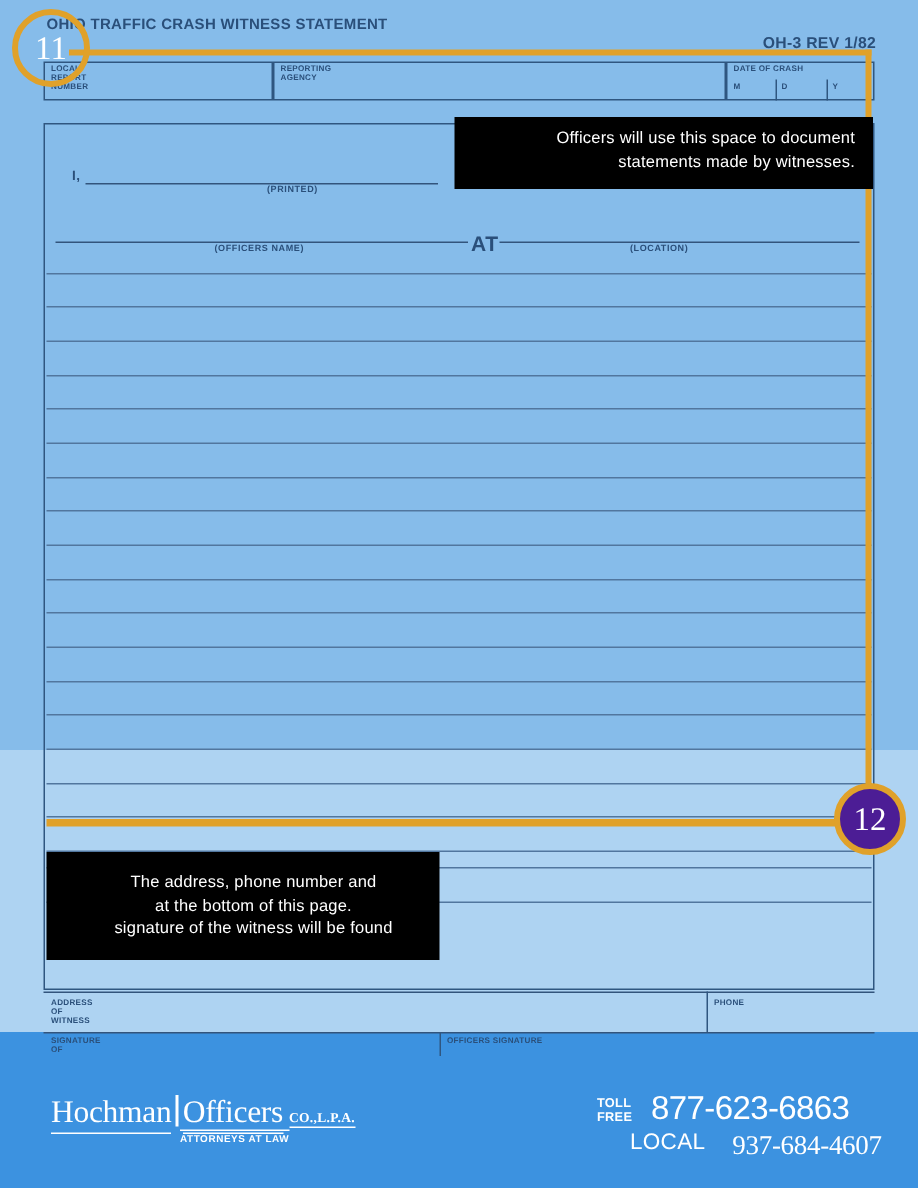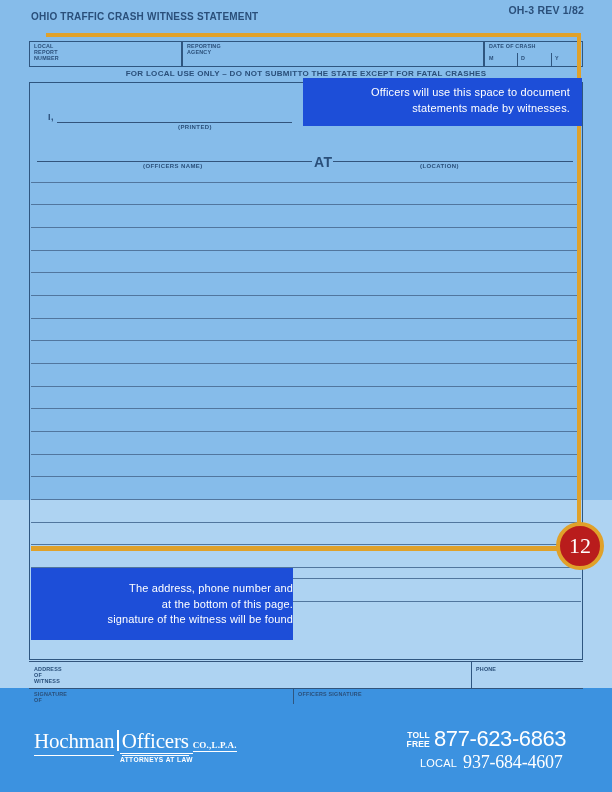--- a/index.html
+++ b/index.html
@@ -16,21 +16,21 @@
   .band-footer{position:absolute;left:0;top:688px;width:612px;height:104px;background:#3c92e0;}
 
   
   .form{position:absolute;left:0;top:0;width:612px;height:690px;}
   .form-title{
     position:absolute;left:31px;top:11px;
     font-size:10px;font-weight:bold;letter-spacing:.2px;
     color:#2a4f7a;white-space:nowrap;
   }
   .form-rev{
-    position:absolute;right:28px;top:4px;
+    position:absolute;right:28px;top:23px;
     font-size:10.5px;font-weight:bold;letter-spacing:.2px;color:#2a4f7a;
   }
   .box{position:absolute;border:1px solid #2f5680;box-sizing:border-box;}
   .fld-label{
     position:absolute;font-size:5.4px;font-weight:bold;line-height:6.2px;
     color:#2a4f7a;letter-spacing:.2px;white-space:pre-line;
   }
   .local-note{
     position:absolute;left:0;right:0;top:69px;text-align:center;
     font-size:8px;font-weight:bold;letter-spacing:.3px;color:#2a4f7a;
@@ -39,33 +39,33 @@
   .rule.dark{border-top-color:#32547c;}
   .small-cap{
     position:absolute;font-size:6px;font-weight:bold;letter-spacing:.4px;color:#2a4f7a;
   }
   .lines-wrap{position:absolute;left:31px;top:182px;width:550px;height:396px;}
   .lines-wrap .ln{position:absolute;left:0;width:550px;height:0;border-top:1px solid #51769e;}
 
   
   .ann-line{position:absolute;background:#e0a12a;}
   .ann-box{
-    position:absolute;background:#1d4ed8;color:#ffffff;
+    position:absolute;background:#000000;color:#ffffff;
     box-sizing:border-box;
   }
   .ann-text{
     font-size:11px;line-height:15.5px;color:#fff;letter-spacing:.15px;
   }
   .marker{
     position:absolute;border:4px solid #e0a12a;border-radius:50%;
     box-sizing:border-box;display:flex;align-items:center;justify-content:center;
     color:#ffffff;font-size:22px;line-height:1;font-family:"Liberation Serif",serif;
   }
   .marker.m11{left:8px;top:6px;width:52px;height:52px;background:transparent;}
-  .marker.m12{left:556px;top:522px;width:48px;height:48px;background:#b91c1c;}
+  .marker.m12{left:556px;top:522px;width:48px;height:48px;background:#4c1d95;}
 
   
   .logo{
     position:absolute;left:34px;top:729px;
     font-family:"Liberation Serif",serif;color:#ffffff;
   }
   .logo .l1{font-size:21px;letter-spacing:-.2px;display:inline-block;
     border-bottom:1.6px solid #fff;padding-bottom:1px;}
   .logo .bar{display:inline-block;width:1.6px;height:21px;background:#fff;
     vertical-align:-3px;margin:0 3px;}
@@ -74,26 +74,26 @@
     position:absolute;left:86px;top:24px;font-family:"Liberation Sans",sans-serif;
     font-size:6.6px;font-weight:bold;letter-spacing:.4px;color:#fff;
     border-top:1.4px solid #fff;padding-top:1.5px;white-space:nowrap;
   }
   .tagline{
     position:absolute;left:250px;top:731px;width:145px;text-align:center;
     color:#fff;font-size:11px;font-weight:bold;line-height:14px;
   }
   .phones{position:absolute;left:398px;top:726px;color:#fff;}
   .ph-row{display:flex;align-items:flex-end;}
-  .ph-tag{font-size:8.5px;font-weight:bold;line-height:8.5px;text-align:right;
+  .ph-tag{font-size:8.5px;font-weight:bold;line-height:8.5px;
     letter-spacing:.2px;width:32px;margin-right:4px;padding-bottom:3px;}
   .ph-tag .two{display:block;}
   .ph-num{font-family:Liberation Sans, sans-serif;font-size:22px;line-height:25px;letter-spacing:-.4px;}
   .ph-row2{display:flex;align-items:flex-end;margin-top:2px;margin-left:22px;}
-  .ph-tag2{font-size:11px;font-weight:normal;letter-spacing:.2px;padding-bottom:2px;margin-right:6px;}
+  .ph-tag2{font-size:15px;font-weight:normal;letter-spacing:.2px;padding-bottom:2px;margin-right:18px;}
   .ph-num2{font-family:"Liberation Serif",serif;font-size:18px;line-height:18px;letter-spacing:-.2px;}
 </style>
 </head>
 <body>
 
 <div id="page">
 
   <div class="band-top"></div>
   <div class="band-bottom"></div>
   <div class="band-footer"></div>
@@ -113,21 +113,20 @@
 AGENCY</div>
 
     <div class="box" style="left:484px;top:41px;width:99px;height:26px;"></div>
     <div class="fld-label" style="left:489px;top:43px;">DATE OF CRASH</div>
     <div class="fld-label" style="left:489px;top:55px;">M</div>
     <div class="fld-label" style="left:521px;top:55px;">D</div>
     <div class="fld-label" style="left:555px;top:55px;">Y</div>
     <div class="rule" style="left:517px;top:53px;width:0;height:14px;border-top:none;border-left:1px solid #2f5680;"></div>
     <div class="rule" style="left:551px;top:53px;width:0;height:14px;border-top:none;border-left:1px solid #2f5680;"></div>
 
-    <div class="local-note">FOR LOCAL USE ONLY – DO NOT SUBMITTO THE STATE EXCEPT FOR FATAL CRASHES</div>
 
     <div class="box" style="left:29px;top:82px;width:554px;height:578px;"></div>
 
     <div class="small-cap" style="left:48px;top:112px;font-size:9px;">I,</div>
     <div class="rule dark" style="left:57px;top:122px;width:235px;"></div>
     <div class="small-cap" style="left:178px;top:124px;">(PRINTED)</div>
 
     <div class="rule dark" style="left:37px;top:161px;width:275px;"></div>
     <div class="small-cap" style="left:143px;top:163px;">(OFFICERS NAME)</div>
     <div class="small-cap" style="left:314px;top:154px;font-size:14px;">AT</div>
@@ -172,23 +171,24 @@
     <div class="rule dark" style="left:293px;top:688px;width:0;height:16px;border-top:none;border-left:1px solid #2f5680;"></div>
     <div class="fld-label" style="left:298px;top:691px;">OFFICERS SIGNATURE</div>
   </div>
 
   <div class="ann-line" style="left:46px;top:33px;width:535px;height:4px;"></div>
   <div class="ann-line" style="left:577px;top:33px;width:4px;height:512px;"></div>
   <div class="ann-box" style="left:303px;top:78px;width:279px;height:48px;padding:7px 12px 0 0;text-align:right;">
     <div class="ann-text">Officers will use this space to document</div>
     <div class="ann-text">statements made by witnesses.</div>
   </div>
+  <div class="marker m11">11</div>
 
   <div class="ann-line" style="left:31px;top:546px;width:545px;height:5px;"></div>
-  <div class="ann-box" style="left:31px;top:568px;width:262px;height:72px;padding:13px 0 0 14px;text-align:right;">
+  <div class="ann-box" style="left:31px;top:568px;width:262px;height:72px;padding:13px 0 0 14px;text-align:center;">
     <div class="ann-text">The address, phone number and</div>
     <div class="ann-text">at the bottom of this page.</div>
     <div class="ann-text">signature of the witness will be found</div>
   </div>
   <div class="marker m12">12</div>
 
   <div class="logo">
     <span class="l1">Hochman</span><span class="bar"></span><span class="l1">Officers</span><span class="l1 sm" style="margin-left:4px;">CO.,L.P.A.</span>
     <div class="attys">ATTORNEYS  AT  LAW</div>
   </div>

